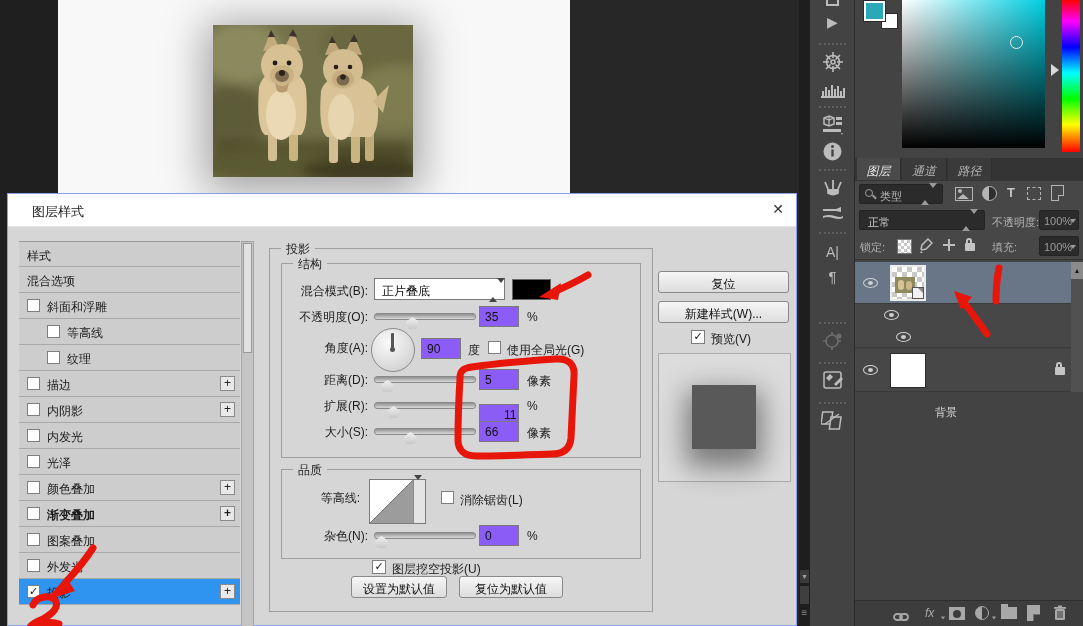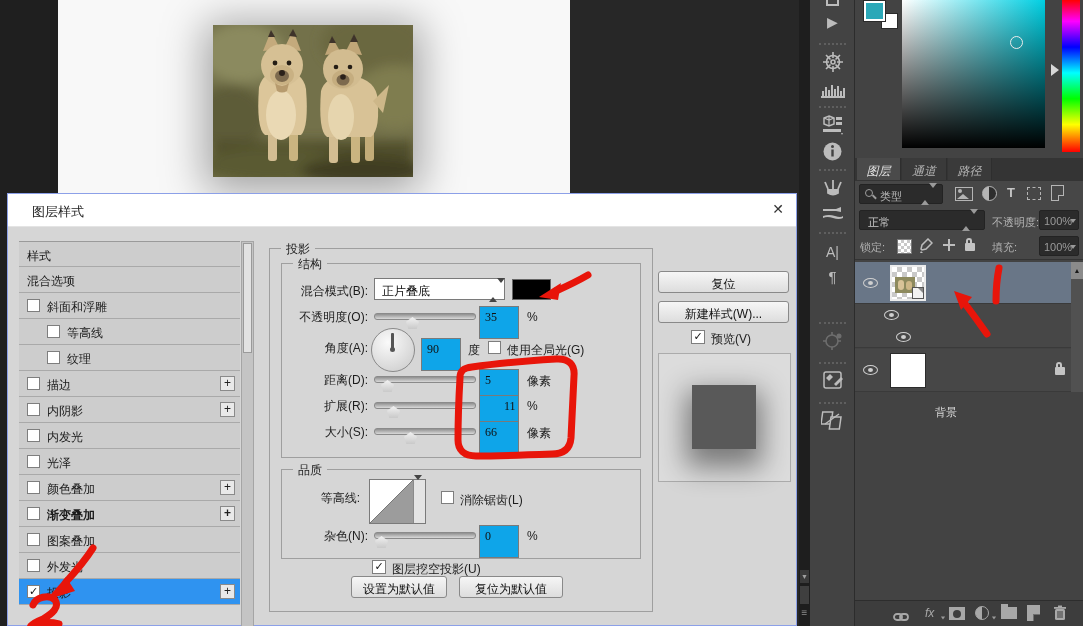--- a/index.html
+++ b/index.html
@@ -22,22 +22,22 @@
     box-sizing:border-box;font-size:11px;line-height:11px;text-align:center;color:#111;}
   .plusbtn{position:absolute;right:5px;top:5px;width:15px;height:15px;background:#e9e9e9;
     border:1px solid #8a8a8a;box-sizing:border-box;font-size:12px;line-height:13px;text-align:center;color:#222;}
   .list-scroll{position:absolute;left:233px;top:47px;width:13px;height:386px;background:#c4c4c4;
     border:1px solid #a5a5a5;box-sizing:border-box;}
   .list-thumb{position:absolute;left:1px;top:1px;width:9px;height:110px;background:#e2e2e2;border:1px solid #9a9a9a;box-sizing:border-box;}
   .fieldset{position:absolute;border:1px solid #9f9f9f;}
   .legend{position:absolute;background:#d6d6d6;padding:0 5px;font-size:12px;color:#222;white-space:nowrap;}
   .lbl{position:absolute;font-size:12px;color:#1c1c1c;text-align:right;white-space:nowrap;}
   .unit{position:absolute;font-size:12px;color:#1c1c1c;white-space:nowrap;}
-  .valbox{position:absolute;width:40px;height:33px;background:#0ea5e9;border:1px solid #7a7a7a;
-    box-sizing:border-box;font-size:12px;color:#111;padding:3px 0 0 5px;font-family:Liberation Serif, serif;}
+  .valbox{position:absolute;width:40px;height:21px;background:#8b5cf6;border:1px solid #7a7a7a;
+    box-sizing:border-box;font-size:12px;color:#111;padding:3px 0 0 5px;}
   .dropdown{position:absolute;height:22px;background:#fff;border:1px solid #7a7a7a;
     box-sizing:border-box;font-size:12px;color:#111;}
   .dd-text{position:absolute;left:7px;top:4px;}
   .dd-ud{position:absolute;right:6px;top:4px;width:9px;}
   .tri-up{width:0;height:0;border-left:4px solid transparent;border-right:4px solid transparent;
     border-bottom:5px solid #444;margin-bottom:2px;}
   .tri-down{width:0;height:0;border-left:4px solid transparent;border-right:4px solid transparent;
     border-top:5px solid #444;}
   .slider{position:absolute;height:5px;background:linear-gradient(#8f8f8f,#d9d9d9);
     border:1px solid #8a8a8a;border-radius:3px;}
@@ -496,21 +496,21 @@
     <div class="slider" style="left:366px;top:182px;width:100px;">
       <span class="sl-thumb" style="left:6px;"></span>
     </div>
     <div class="valbox" style="left:471px;top:175px;">5</div>
     <div class="unit" style="left:519px;top:179px;">像素</div>
 
     <div class="lbl" style="left:296px;top:204px;width:64px;">扩展(R):</div>
     <div class="slider" style="left:366px;top:208px;width:100px;">
       <span class="sl-thumb" style="left:12px;"></span>
     </div>
-    <div class="valbox" style="left:471px;top:201px;padding-left:24px;">11</div>
+    <div class="valbox" style="left:471px;top:210px;padding-left:24px;">11</div>
     <div class="unit" style="left:519px;top:205px;">%</div>
 
     <div class="lbl" style="left:296px;top:230px;width:64px;">大小(S):</div>
     <div class="slider" style="left:366px;top:234px;width:100px;">
       <span class="sl-thumb" style="left:29px;"></span>
     </div>
     <div class="valbox" style="left:471px;top:227px;">66</div>
     <div class="unit" style="left:519px;top:231px;">像素</div>
 
     <div class="fieldset" style="left:273px;top:275px;width:358px;height:88px;"></div>

